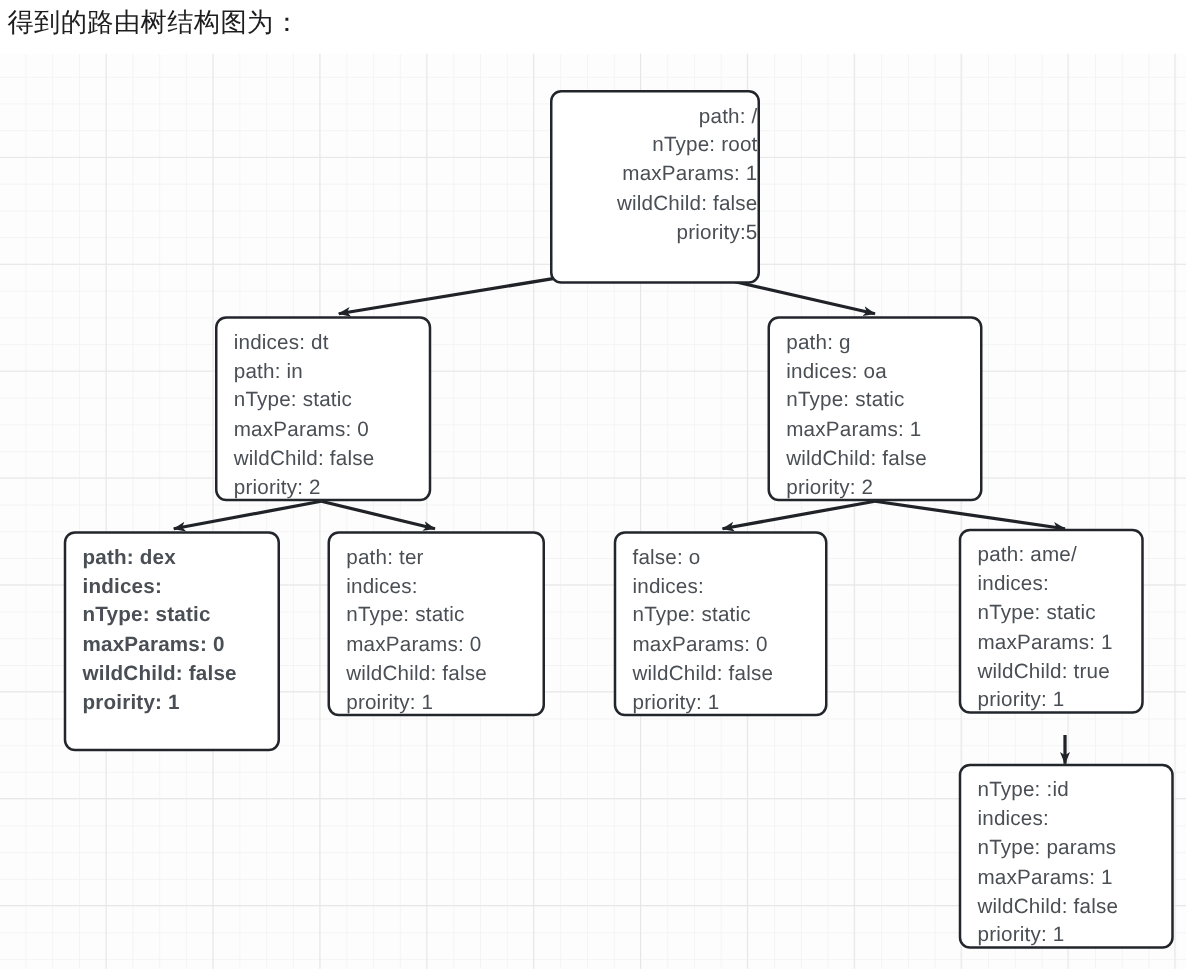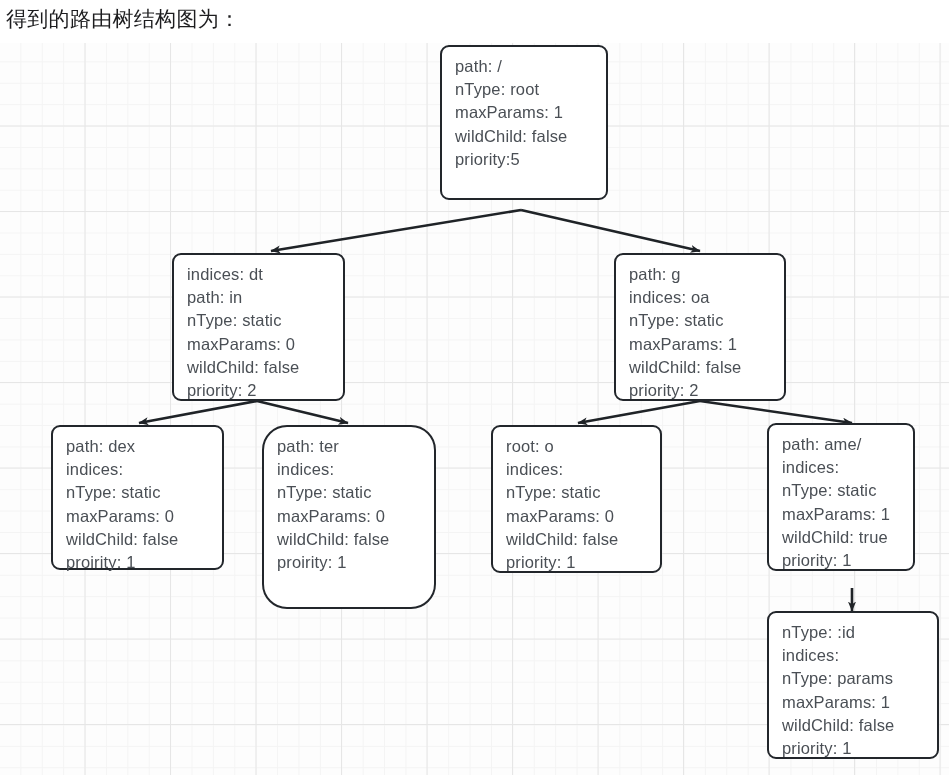--- a/index.html
+++ b/index.html
@@ -100,21 +100,21 @@
         <line x1="521" y1="167" x2="271" y2="208"></line>
         <line x1="521" y1="167" x2="700" y2="208"></line>
         <line x1="257" y1="358" x2="139" y2="380"></line>
         <line x1="257" y1="358" x2="348" y2="380"></line>
         <line x1="700" y1="358" x2="578" y2="380"></line>
         <line x1="700" y1="358" x2="852" y2="380"></line>
         <line x1="852" y1="545" x2="852" y2="568"></line>
       </g>
     </svg>
 
-    <div class="node" style="left:440px; top:2px; width:168px; height:155px;">
+    <div class="node" style="left:440px; top:29px; width:168px; height:155px;text-align:right;">
       <span class="ln">path: /</span>
       <span class="ln">nType: root</span>
       <span class="ln">maxParams: 1</span>
       <span class="ln">wildChild: false</span>
       <span class="ln">priority:5</span>
     </div>
 
     <div class="node" style="left:172px; top:210px; width:173px; height:148px;">
       <span class="ln">indices: dt</span>
       <span class="ln">path: in</span>
@@ -126,40 +126,40 @@
 
     <div class="node" style="left:614px; top:210px; width:172px; height:148px;">
       <span class="ln">path: g</span>
       <span class="ln">indices: oa</span>
       <span class="ln">nType: static</span>
       <span class="ln">maxParams: 1</span>
       <span class="ln">wildChild: false</span>
       <span class="ln">priority: 2</span>
     </div>
 
-    <div class="node" style="left:51px; top:382px; width:173px; height:145px;">
+    <div class="node" style="left:51px; top:382px; width:173px; height:176px;font-weight:bold;">
       <span class="ln">path: dex</span>
       <span class="ln">indices:</span>
       <span class="ln">nType: static</span>
       <span class="ln">maxParams: 0</span>
       <span class="ln">wildChild: false</span>
       <span class="ln">proirity: 1</span>
     </div>
 
-    <div class="node" style="left:262px; top:382px; width:174px; height:184px;border-radius:25px;">
+    <div class="node" style="left:262px; top:382px; width:174px; height:148px;">
       <span class="ln">path: ter</span>
       <span class="ln">indices:</span>
       <span class="ln">nType: static</span>
       <span class="ln">maxParams: 0</span>
       <span class="ln">wildChild: false</span>
       <span class="ln">proirity: 1</span>
     </div>
 
     <div class="node" style="left:491px; top:382px; width:171px; height:148px;">
-      <span class="ln">root: o</span>
+      <span class="ln">false: o</span>
       <span class="ln">indices:</span>
       <span class="ln">nType: static</span>
       <span class="ln">maxParams: 0</span>
       <span class="ln">wildChild: false</span>
       <span class="ln">priority: 1</span>
     </div>
 
     <div class="node" style="left:767px; top:380px; width:148px; height:148px;">
       <span class="ln">path: ame/</span>
       <span class="ln">indices:</span>

